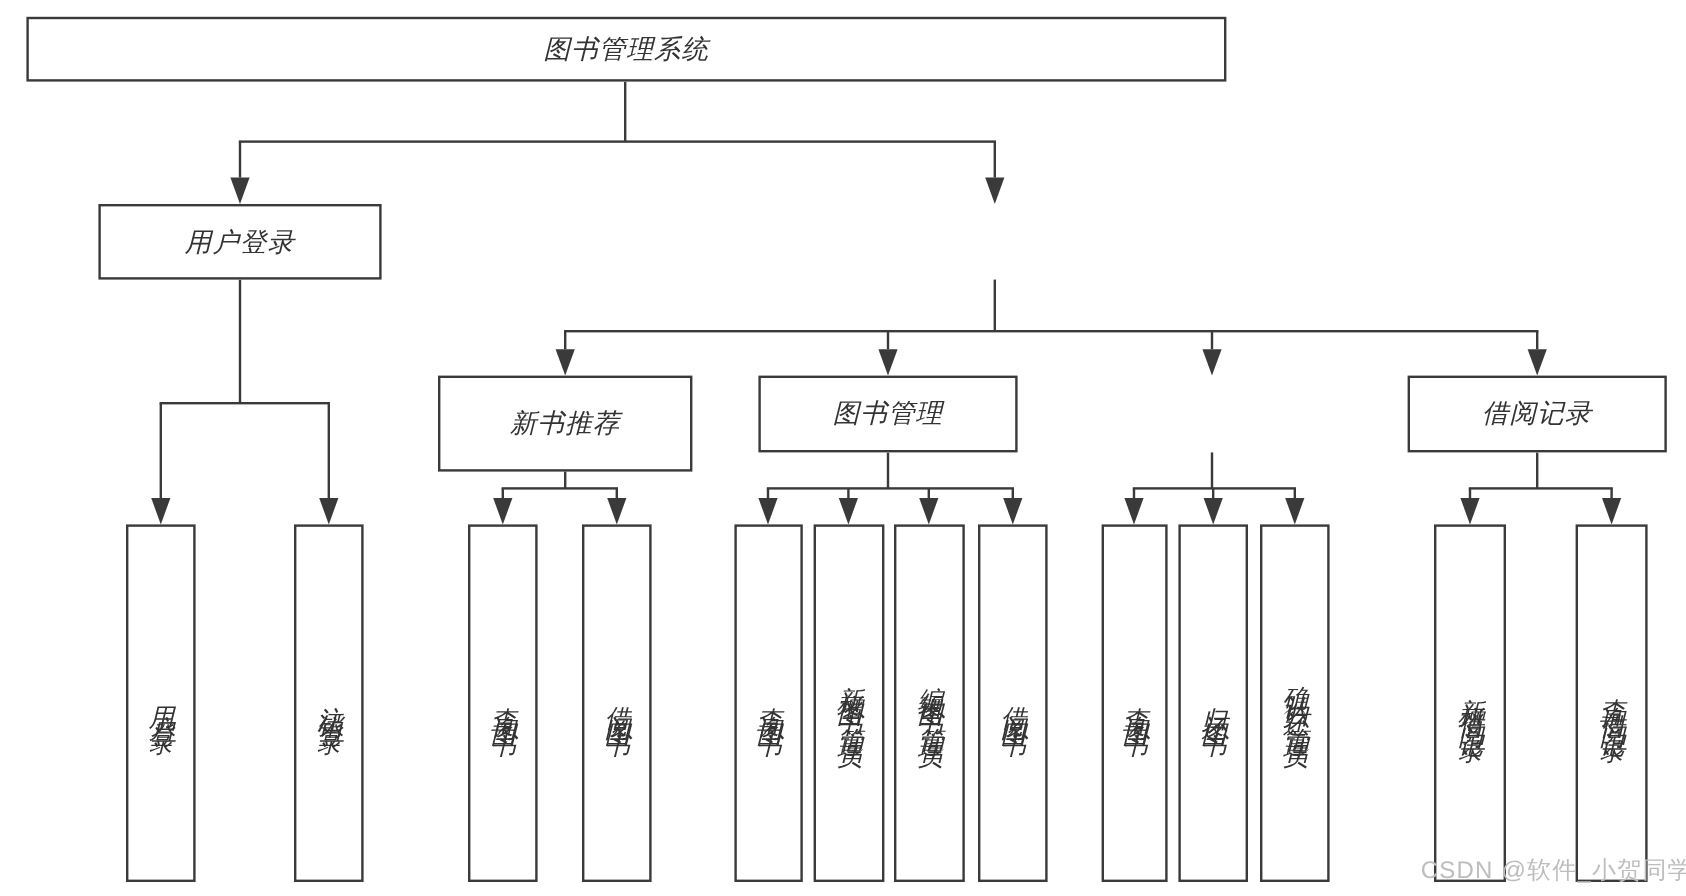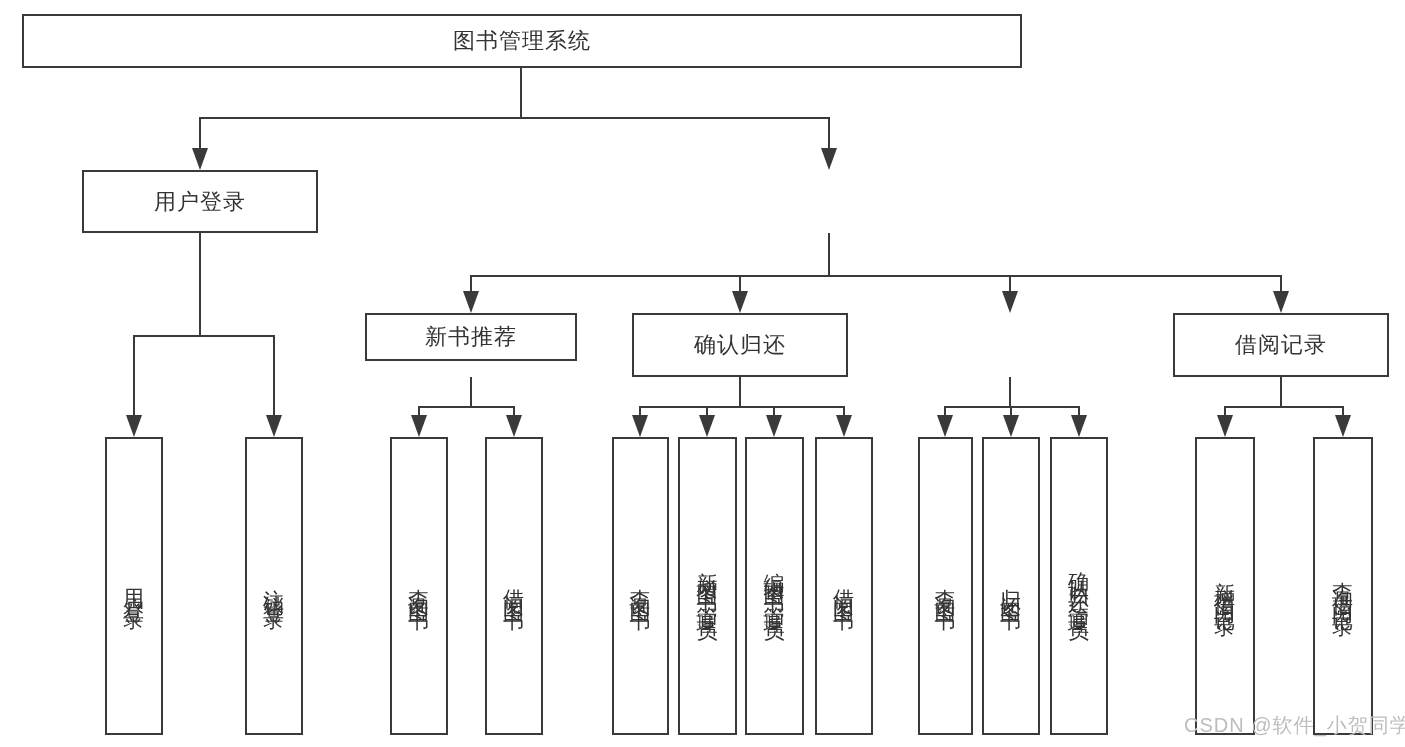--- a/index.html
+++ b/index.html
@@ -1,20 +1,20 @@
 <!DOCTYPE html>
 <html style="--line: #3a3a3a; --text: #333333; --wm: #bdbdbd;"><head>
 <meta charset="utf-8">
 <style>
   html,body{margin:0;padding:0;background:#ffffff;}
   body{
     width:1405px;height:747px;position:relative;overflow:hidden;
     font-family:"Liberation Sans","DejaVu Sans",sans-serif;
   }
-  .stage{position:absolute;left:0;top:0;width:1405px;height:747px;}
+  .stage{position:absolute;left:0;top:0;width:1405px;height:747px;font-style:italic;}
   .node{
     position:absolute;box-sizing:border-box;background:#fff;
     border:2px solid var(--line,#3a3a3a);
     display:flex;align-items:center;justify-content:center;
     color:var(--text,#333);font-size:22px;line-height:1;z-index:2;
   }
   .node.h span{white-space:nowrap;letter-spacing:1px;}
   .node.v span{
     writing-mode:vertical-rl;text-orientation:mixed;
     font-size:21px;letter-spacing:7px;line-height:1;
@@ -33,25 +33,25 @@
 </head>
 <body style="background: rgb(255, 255, 255);">
 
 <div class="stage">
     <div class="node h" style="left: 22px; top: 14px; width: 1000px; height: 54px; background: rgb(255, 255, 255); border-color: rgb(58, 58, 58);">
       <span>图书管理系统</span>
     </div>
     <div class="node h" style="left: 82px; top: 170px; width: 236px; height: 63px; background: rgb(255, 255, 255); border-color: rgb(58, 58, 58);">
       <span>用户登录</span>
     </div>
-    <div class="node h" style="left: 365px; top: 313px; width: 212px; height: 48px; background: rgb(255, 255, 255); border-color: rgb(58, 58, 58);">
+    <div class="node h" style="left: 365px; top: 313px; width: 212px; height: 80px; background: rgb(255, 255, 255); border-color: rgb(58, 58, 58);">
       <span>新书推荐</span>
     </div>
     <div class="node h" style="left: 632px; top: 313px; width: 216px; height: 64px; background: rgb(255, 255, 255); border-color: rgb(58, 58, 58);">
-      <span>确认归还</span>
+      <span>图书管理</span>
     </div>
     <div class="node h" style="left: 1173px; top: 313px; width: 216px; height: 64px; background: rgb(255, 255, 255); border-color: rgb(58, 58, 58);">
       <span>借阅记录</span>
     </div>
     <div class="node v" style="left: 105px; top: 437px; width: 58px; height: 298px; background: rgb(255, 255, 255); border-color: rgb(58, 58, 58);">
       <span>用户登录</span>
     </div>
     <div class="node v" style="left: 245px; top: 437px; width: 58px; height: 298px; background: rgb(255, 255, 255); border-color: rgb(58, 58, 58);">
       <span>注销登录</span>
     </div>

